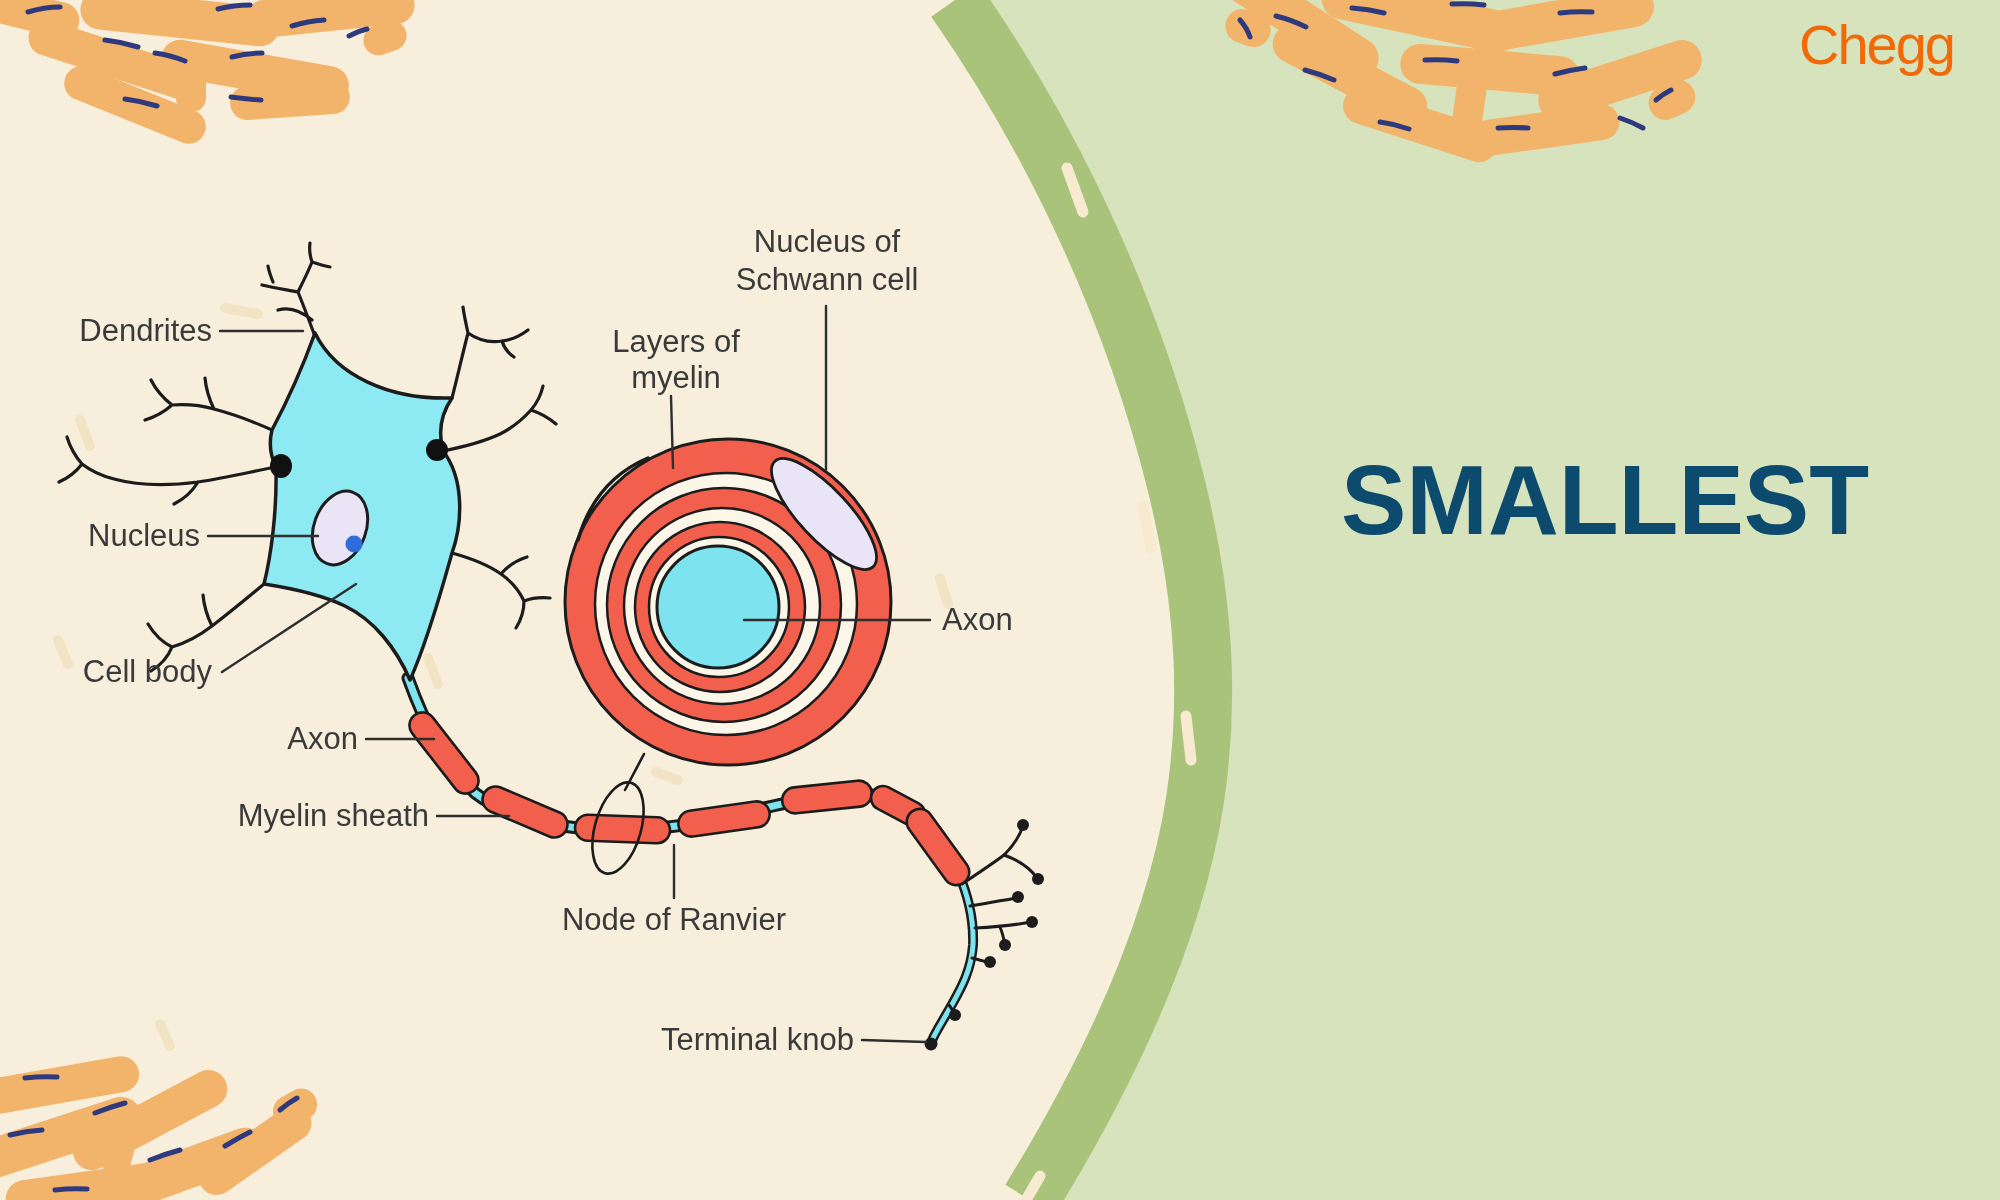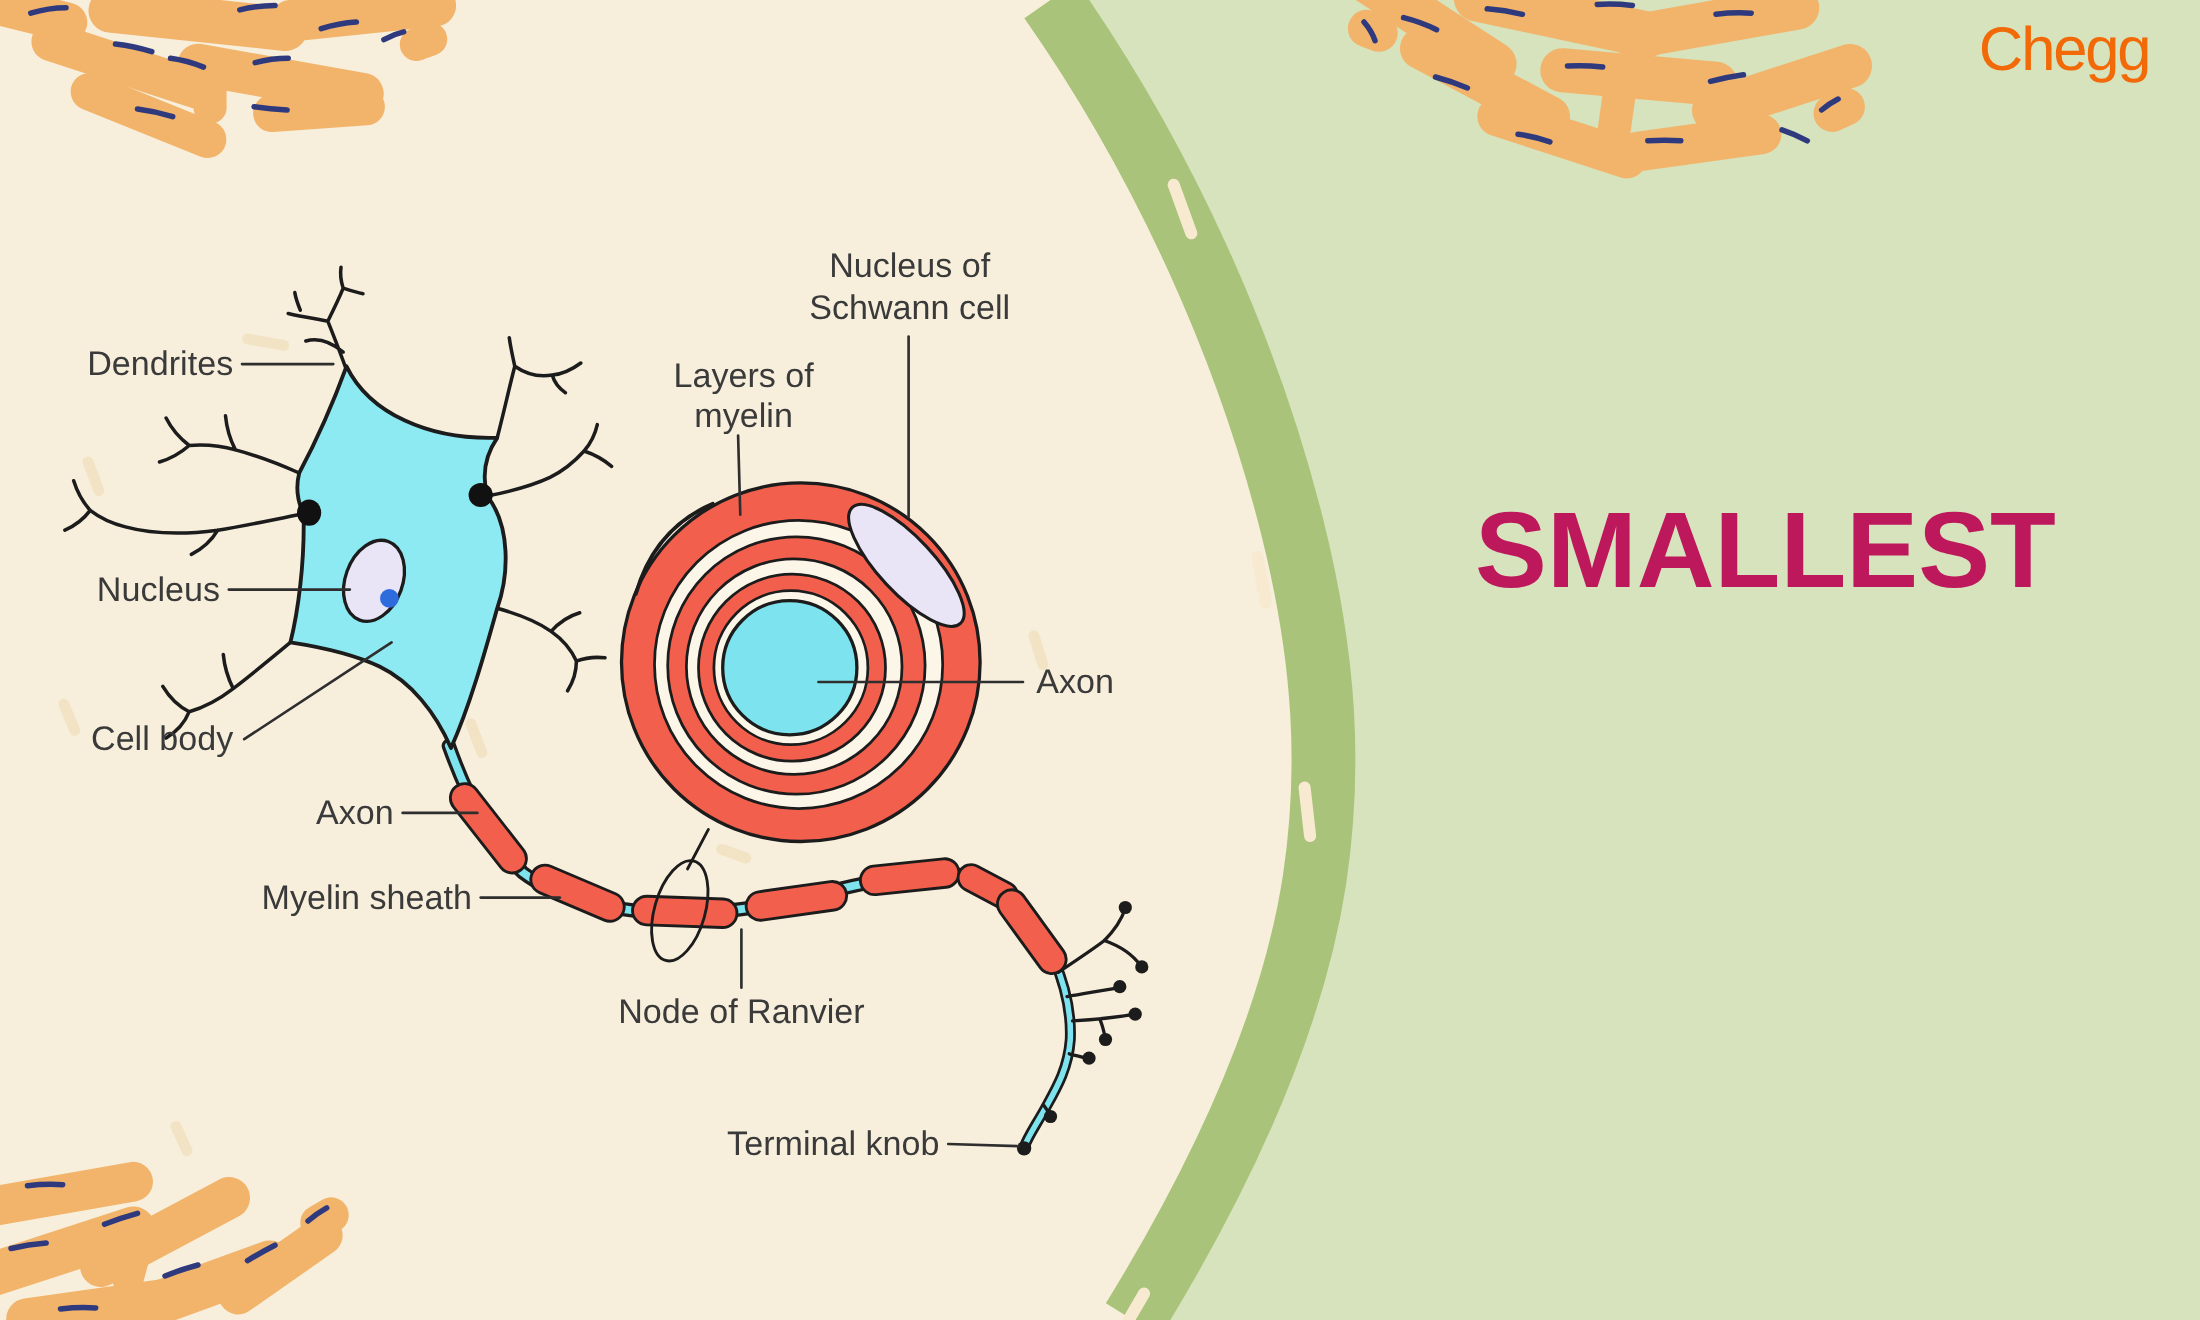--- a/index.html
+++ b/index.html
@@ -8,21 +8,21 @@
     font-family:"Liberation Sans",sans-serif;
     background:#d6e3bd;
   }
   #scene{position:absolute;left:0;top:0;}
   .label-text{
     font-family:"Liberation Sans",sans-serif;
     font-size:31px;fill:#3a3a3a;
   }
   #title-block{
     position:absolute;left:1225px;top:452px;width:760px;
-    text-align:center;color:#be185d;
+    text-align:center;color:#0c4a6e;
     font-weight:bold;font-size:98px;line-height:97px;
     letter-spacing:0px;white-space:nowrap;
   }
   #brand-logo{
     position:absolute;right:46px;top:12px;
     color:#f26908;font-weight:normal;font-size:56px;letter-spacing:-2px;
   }
 </style>
 </head>
 <body>

